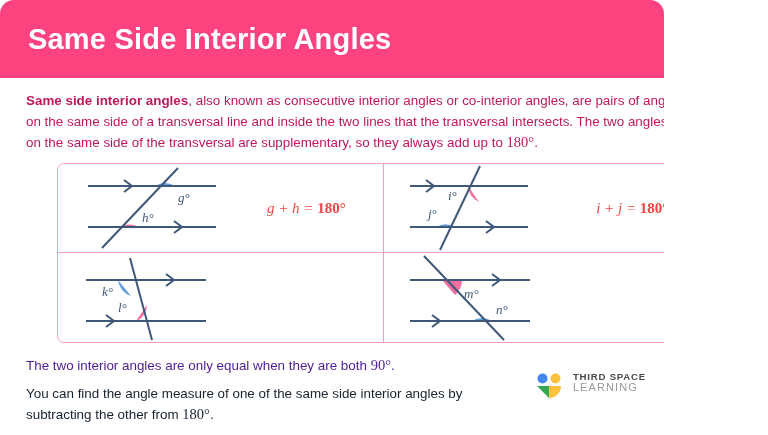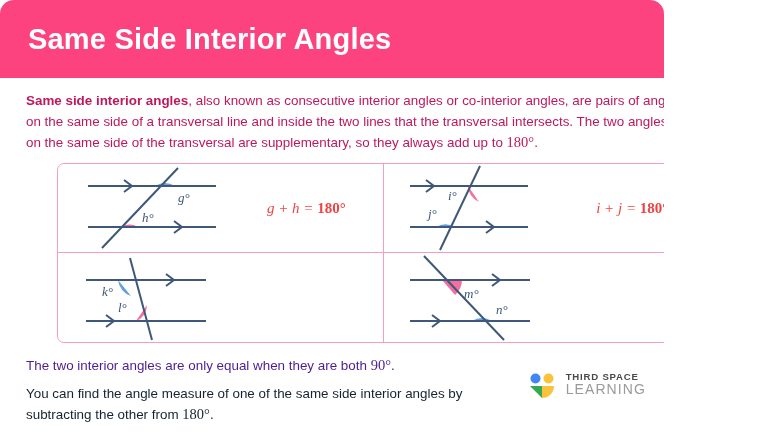--- a/index.html
+++ b/index.html
@@ -128,21 +128,21 @@
     flex-direction: column;
     line-height: 1.05;
   }
   .logo-l1 {
     font-size: 9.6px;
     font-weight: bold;
     color: #4a4a4a;
     letter-spacing: 0.8px;
   }
   .logo-l2 {
-    font-size: 14px;
+    font-size: 11px;
     color: #9a9a9a;
     letter-spacing: 1.1px;
   }
 </style>
 </head>
 <body>
 
 <div class="card">
 
   <div class="header">

